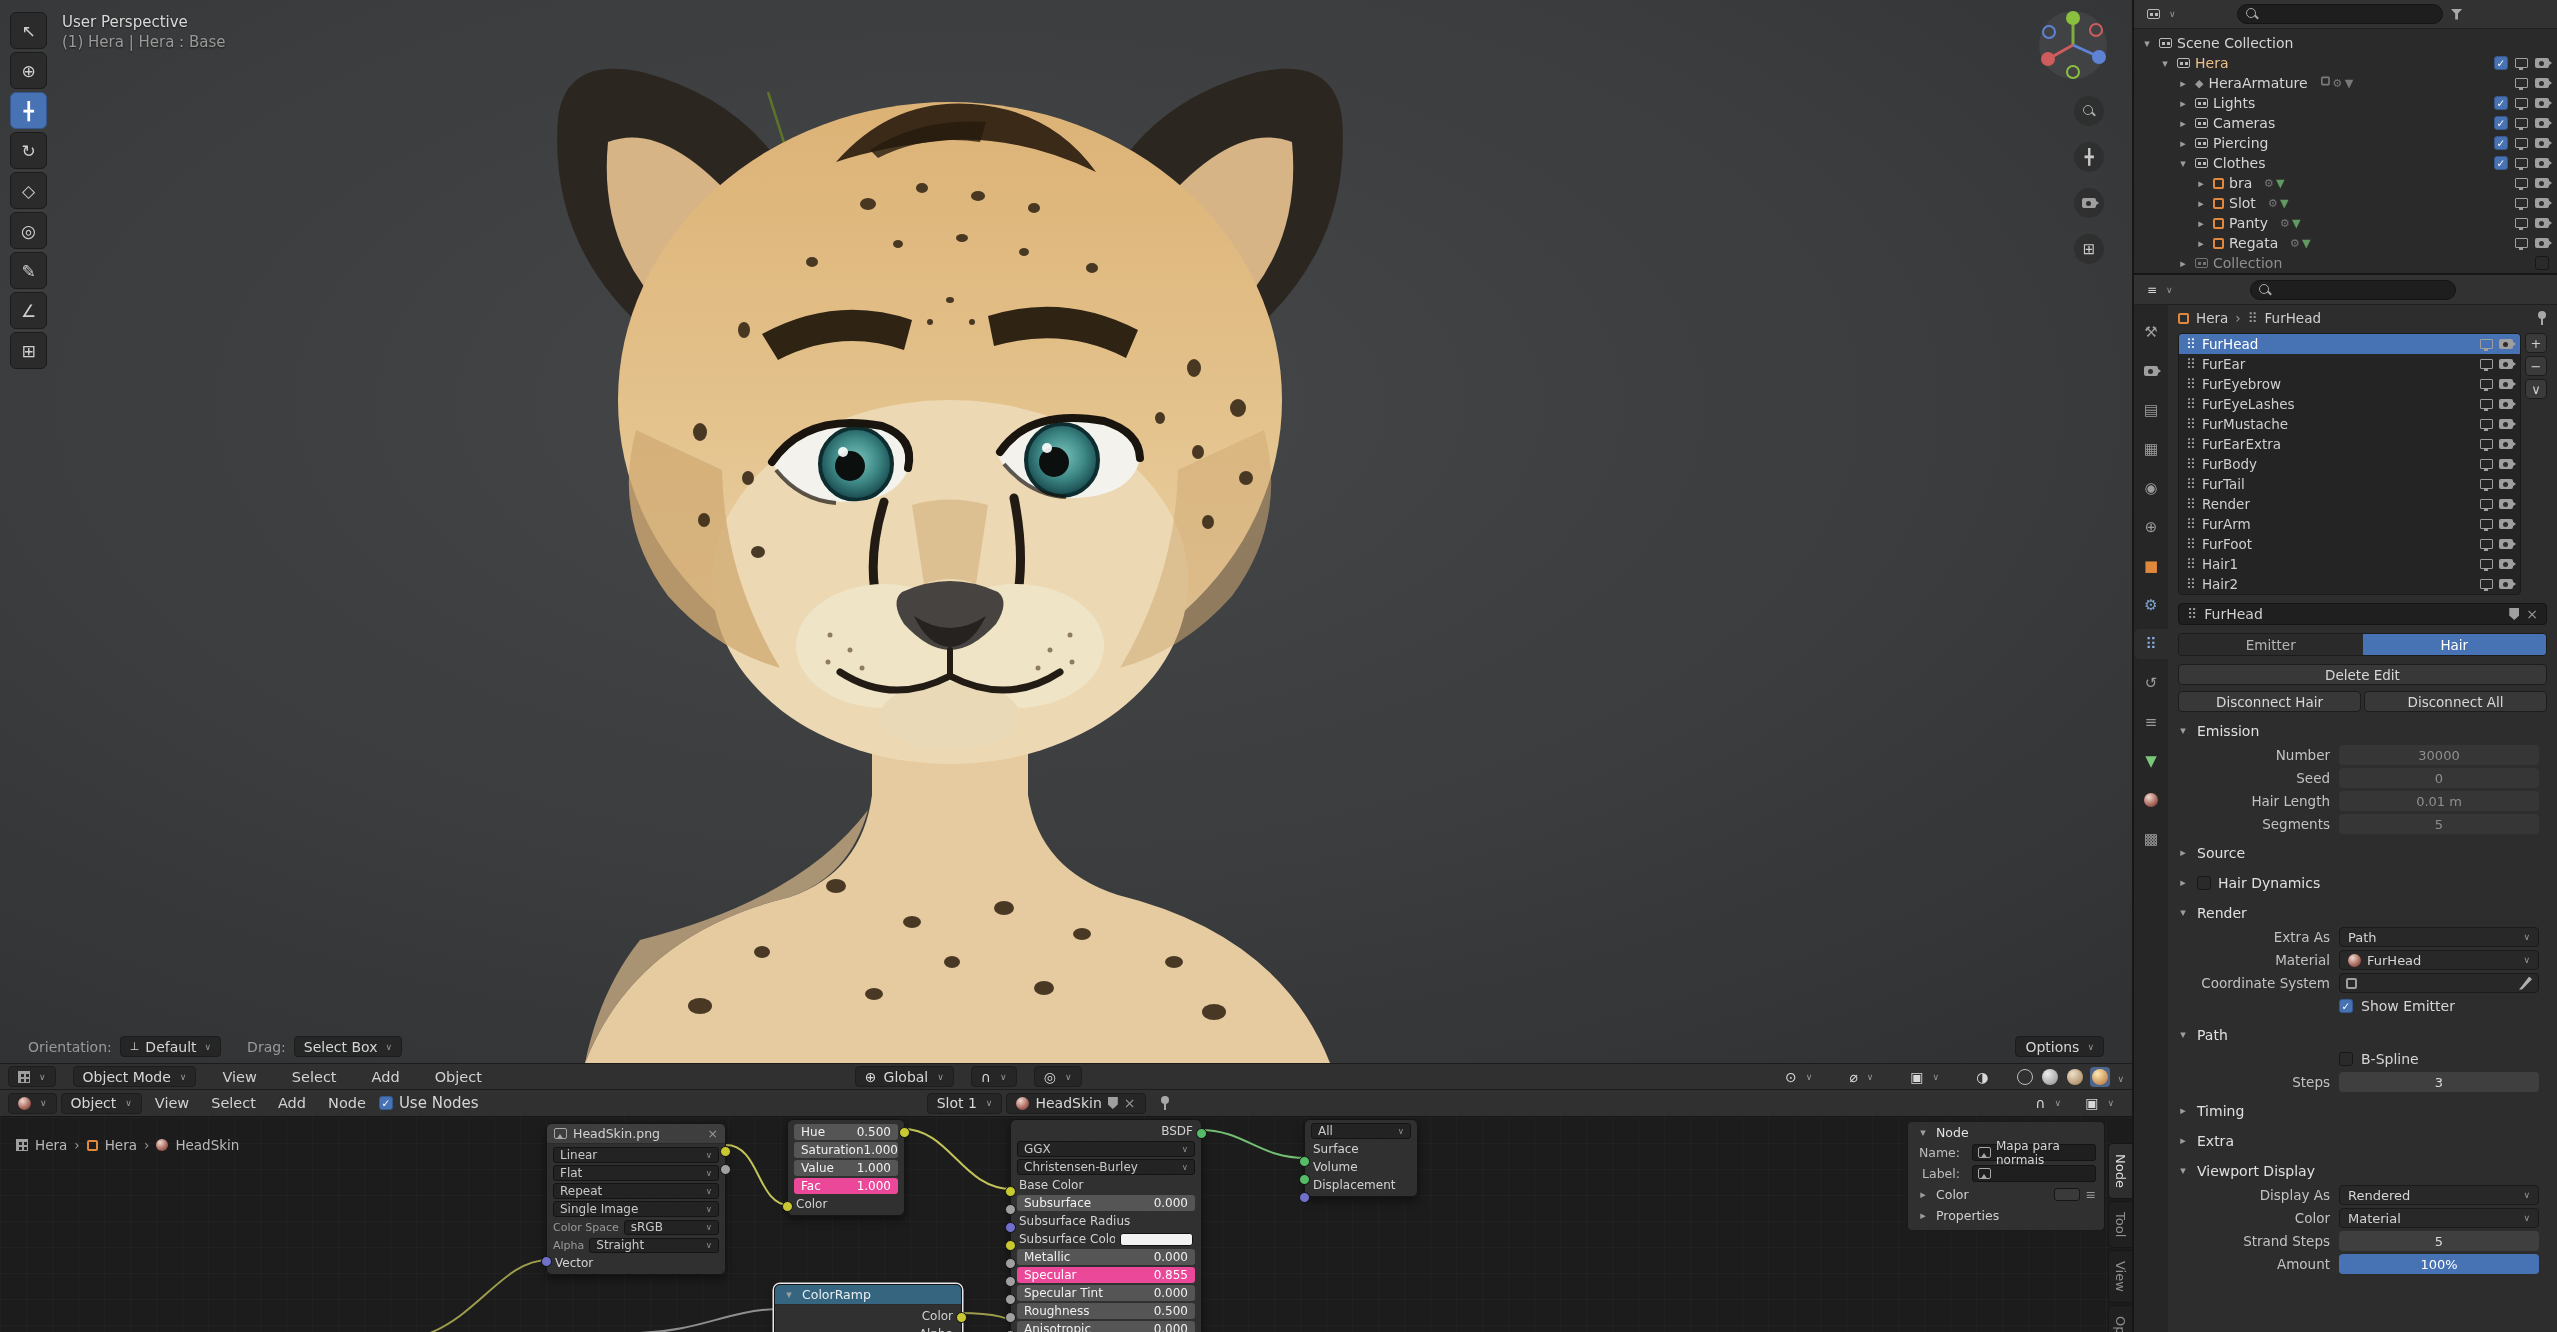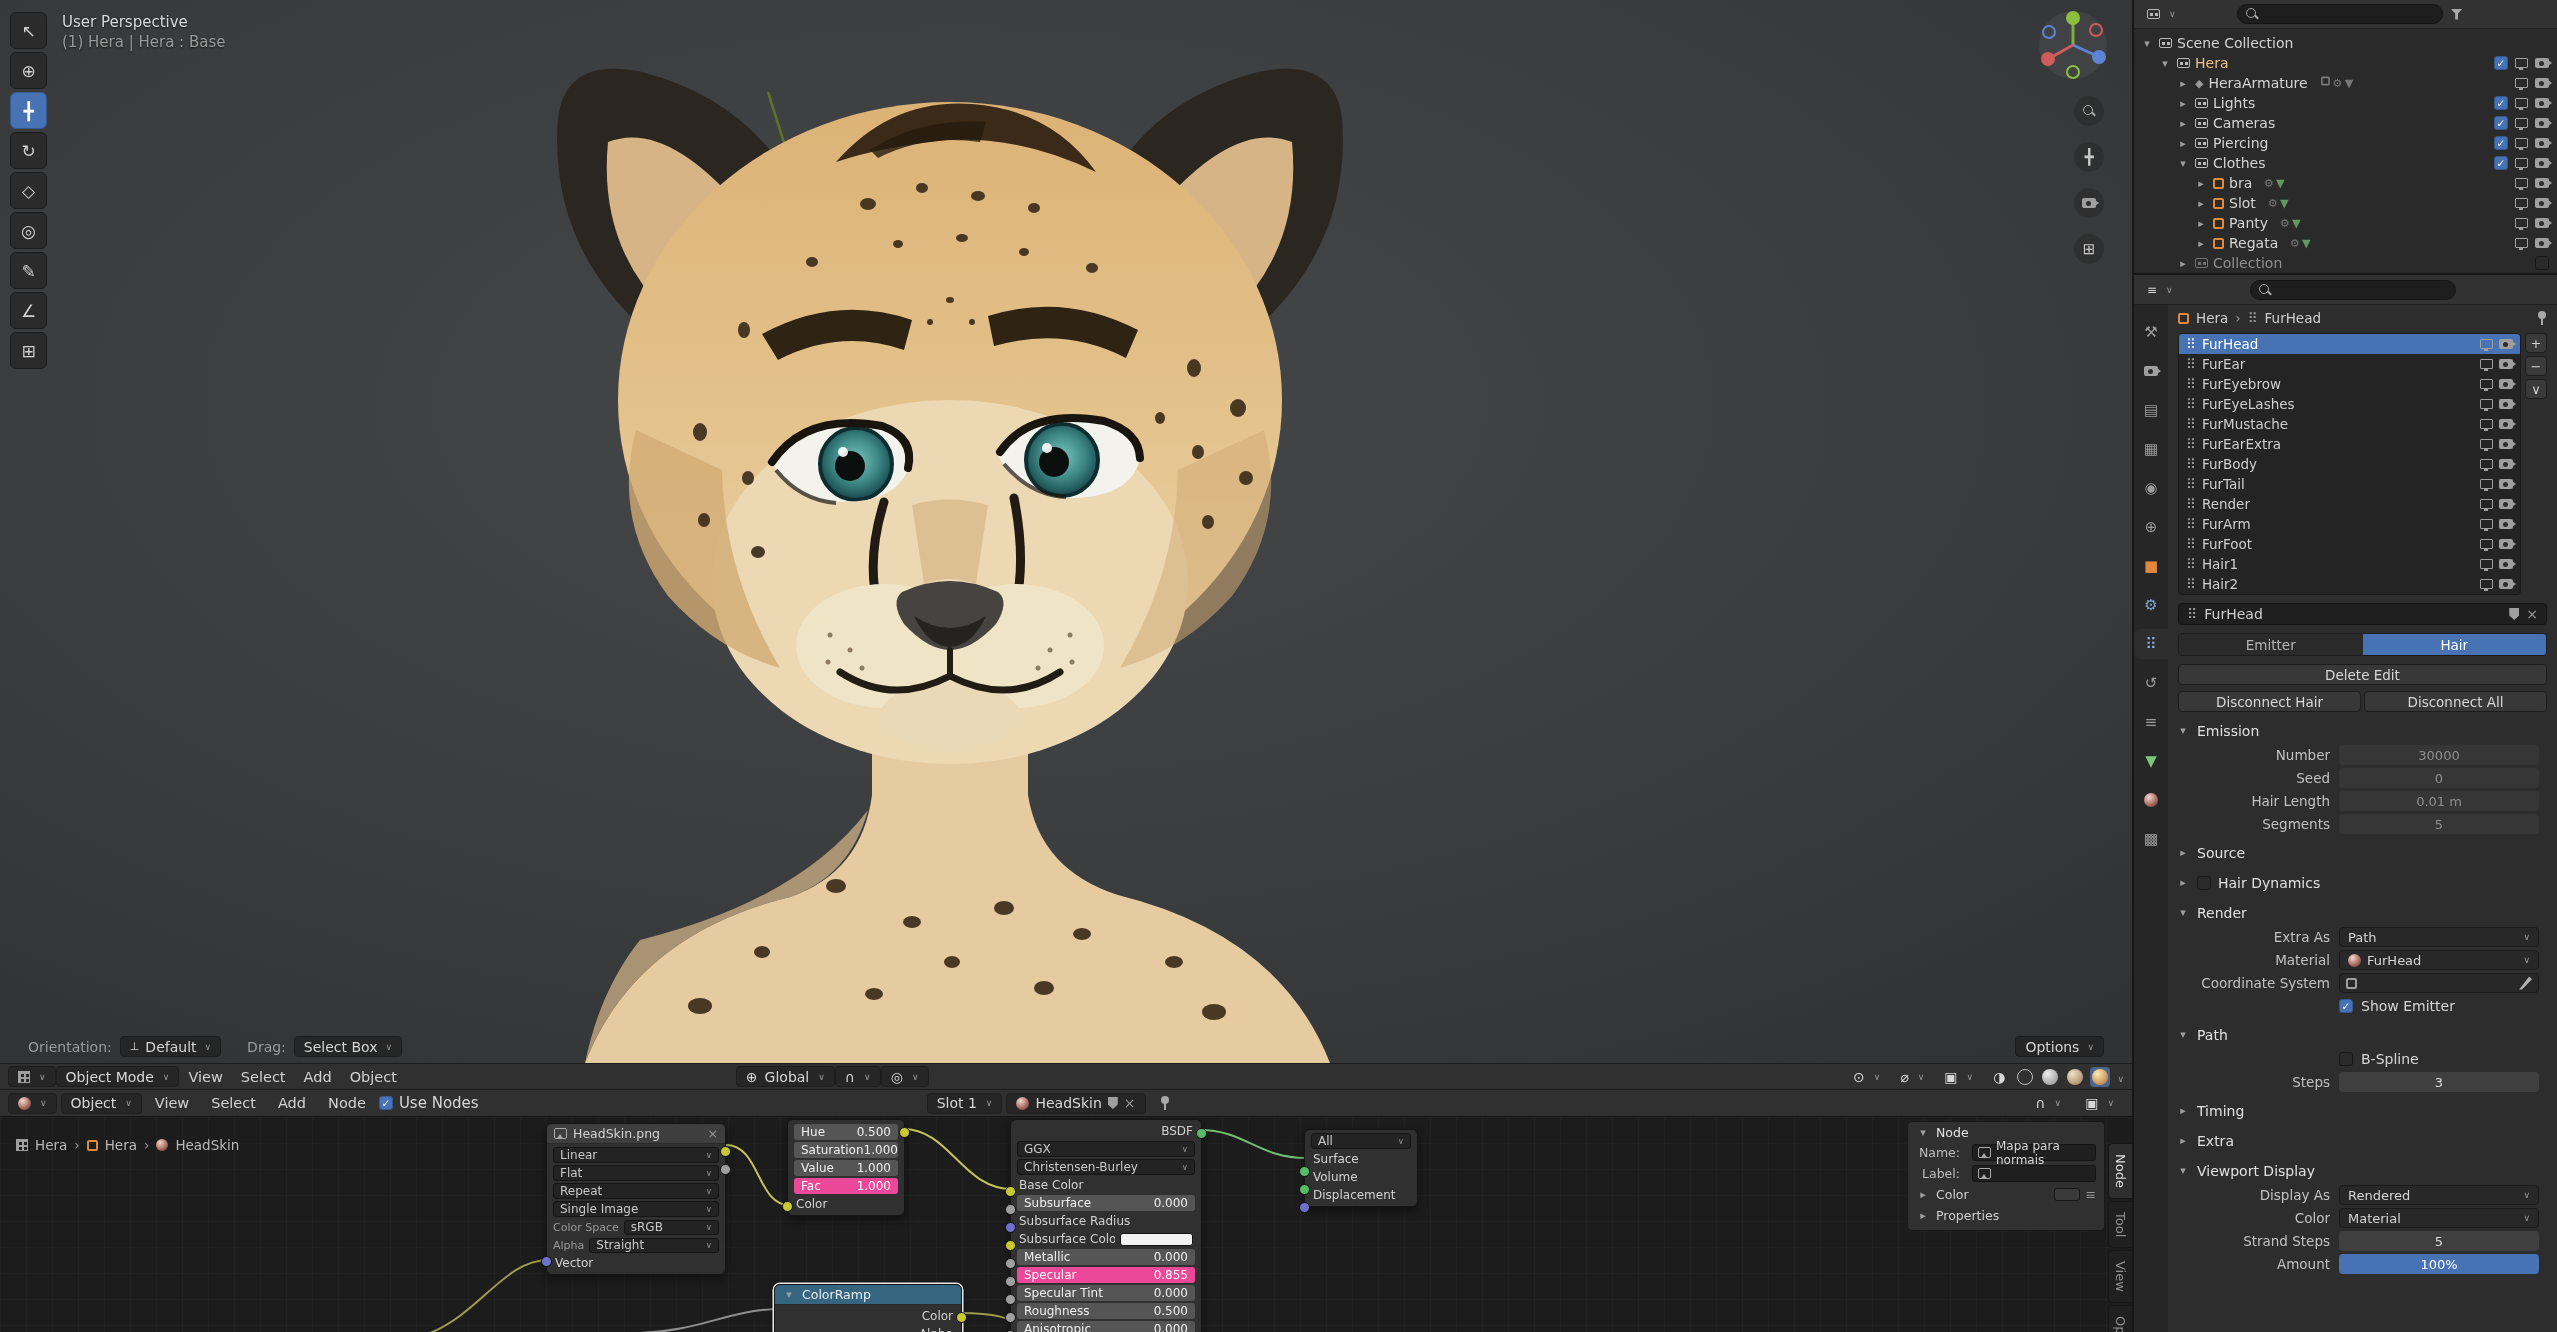--- a/index.html
+++ b/index.html
@@ -1,21 +1,21 @@
 <!DOCTYPE html>
 <html><head>
 <meta charset="utf-8">
 <style>
 *{margin:0;padding:0;box-sizing:border-box;font-family:"DejaVu Sans",sans-serif}
 html,body{background:#111}
 #root{position:relative;width:2557px;height:1332px;background:#1e1e1e;color:#d6d6d6;font-size:15px;overflow:hidden}
 .abs{position:absolute}
 
 #viewport{position:absolute;left:0;top:0;width:2132px;height:1063px;overflow:hidden;background:#3a3b3c}
-#vp-header{position:absolute;left:0;top:1063px;width:2132px;height:26px;background:#303030;border-top:1px solid #1c1c1c;display:flex;align-items:center;gap:0;padding:12px 8px}
+#vp-header{position:absolute;left:0;top:1063px;width:2132px;height:26px;background:#303030;border-top:1px solid #1c1c1c;display:flex;align-items:center;gap:17px;padding:12px 8px}
 #shader-header{position:absolute;left:0;top:1089px;width:2132px;height:27px;background:#303030;border-top:1px solid #1c1c1c;display:flex;align-items:center;gap:4px;padding:0 8px}
 #node-canvas{position:absolute;left:0;top:1116px;width:2132px;height:216px;background:#1c1c1c;overflow:hidden;border-top:1px solid #161616;
  background-image:linear-gradient(rgba(255,255,255,.025) 1px,transparent 1px),linear-gradient(90deg,rgba(255,255,255,.025) 1px,transparent 1px);background-size:26px 26px}
 #outliner{position:absolute;left:2132px;top:0;width:425px;height:273px;background:#2a2a2a;border-left:2px solid #161616;overflow:hidden}
 #properties{position:absolute;left:2132px;top:273px;width:425px;height:1059px;background:#2d2d2d;border-left:2px solid #161616;border-top:2px solid #161616;overflow:hidden}
 
 .row{display:flex;align-items:center}
 .dim{color:#9a9a9a}
 .hmenu{padding:0 9px;height:22px;display:flex;align-items:center;color:#d2d2d2;font-size:14.5px;border-radius:4px}
 .hchip{display:inline-flex;align-items:center;gap:7px;height:21px;padding:0 9px;background:#262626;border:1px solid #1d1d1d;border-radius:4px;font-size:14px;color:#d8d8d8;position:relative}
@@ -593,21 +593,21 @@
       <span class="sock sgr" style="left:-6px;top:84px"></span>
       <span class="sock sp" style="left:-6px;top:102px"></span>
       <span class="sock sy" style="left:-6px;top:120px"></span>
       <span class="sock sgr" style="left:-6px;top:138px"></span>
       <span class="sock sgr" style="left:-6px;top:156px"></span>
       <span class="sock sgr" style="left:-6px;top:174px"></span>
       <span class="sock sgr" style="left:-6px;top:192px"></span>
       <span class="sock sgr" style="left:-6px;top:210px"></span>
     </div>
 
-    <div class="node" style="left:1304px;top:12px;width:114px">
+    <div class="node" style="left:1304px;top:2px;width:114px">
       <div class="nbody" style="padding-top:3px">
         <div class="ndd">
             <span>All</span>
           </div>
         <div class="nlab">
             <span>Surface</span>
           </div>
         <div class="nlab">
             <span>Volume</span>
           </div>

